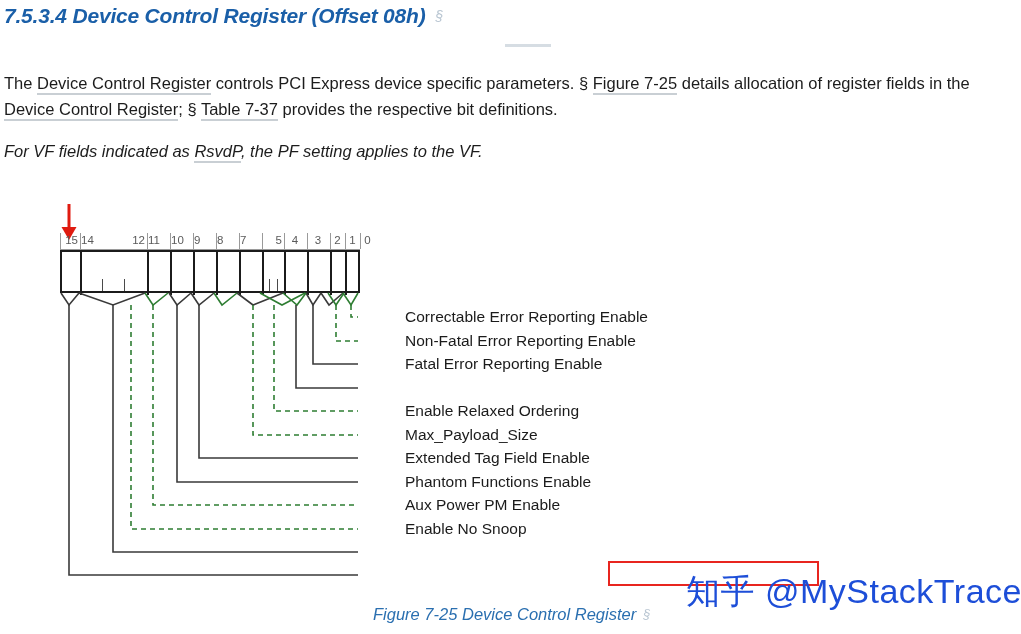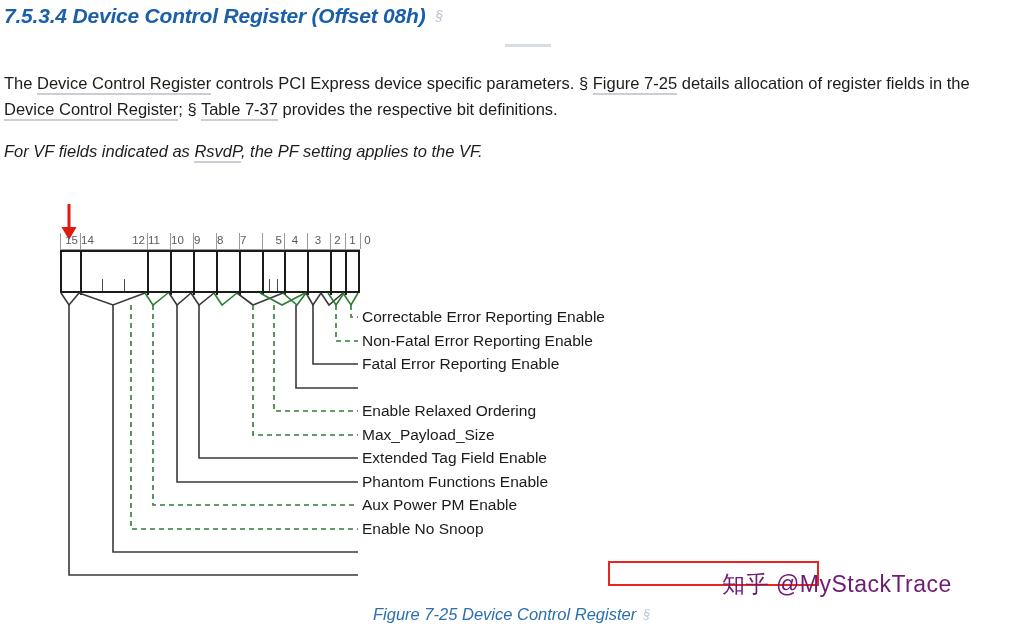--- a/index.html
+++ b/index.html
@@ -62,36 +62,37 @@
   .bitrule{position:absolute;left:0;top:18px;width:300px;height:1px;
     background:#9a9a9a;}
 
   
   #leaders{position:absolute;left:0;top:0;width:1021px;height:400px;}
 
   
   .flabel{
     position:absolute;font-size:15.5px;color:#1b1b1b;white-space:nowrap;
     line-height:16px;
+    margin-left:43px;
   }
   .redbox{
     position:absolute;border:2.5px solid #e8251f;box-sizing:border-box;
   }
 
   
   #caption{
     position:absolute;left:373px;top:605px;font-size:16.5px;
     font-style:italic;color:#2a6fb0;white-space:nowrap;
   }
   #caption .sect-mark{color:#b9c6d2;font-size:13px;margin-left:7px;}
 
   
   #watermark{
-    position:absolute;left:722px;top:569px;font-size:23px;
-    color:#701a75;white-space:nowrap;letter-spacing:0.5px;
+    position:absolute;left:686px;top:569px;font-size:34px;
+    color:#1d4ed8;white-space:nowrap;letter-spacing:0.5px;
   }
 </style>
 </head>
 <body>
 
 <div id="page">
 
   <div class="heading">
     <span>7.5.3.4 Device Control Register (Offset 08h)</span><span class="sect-mark">§</span>
   </div>

